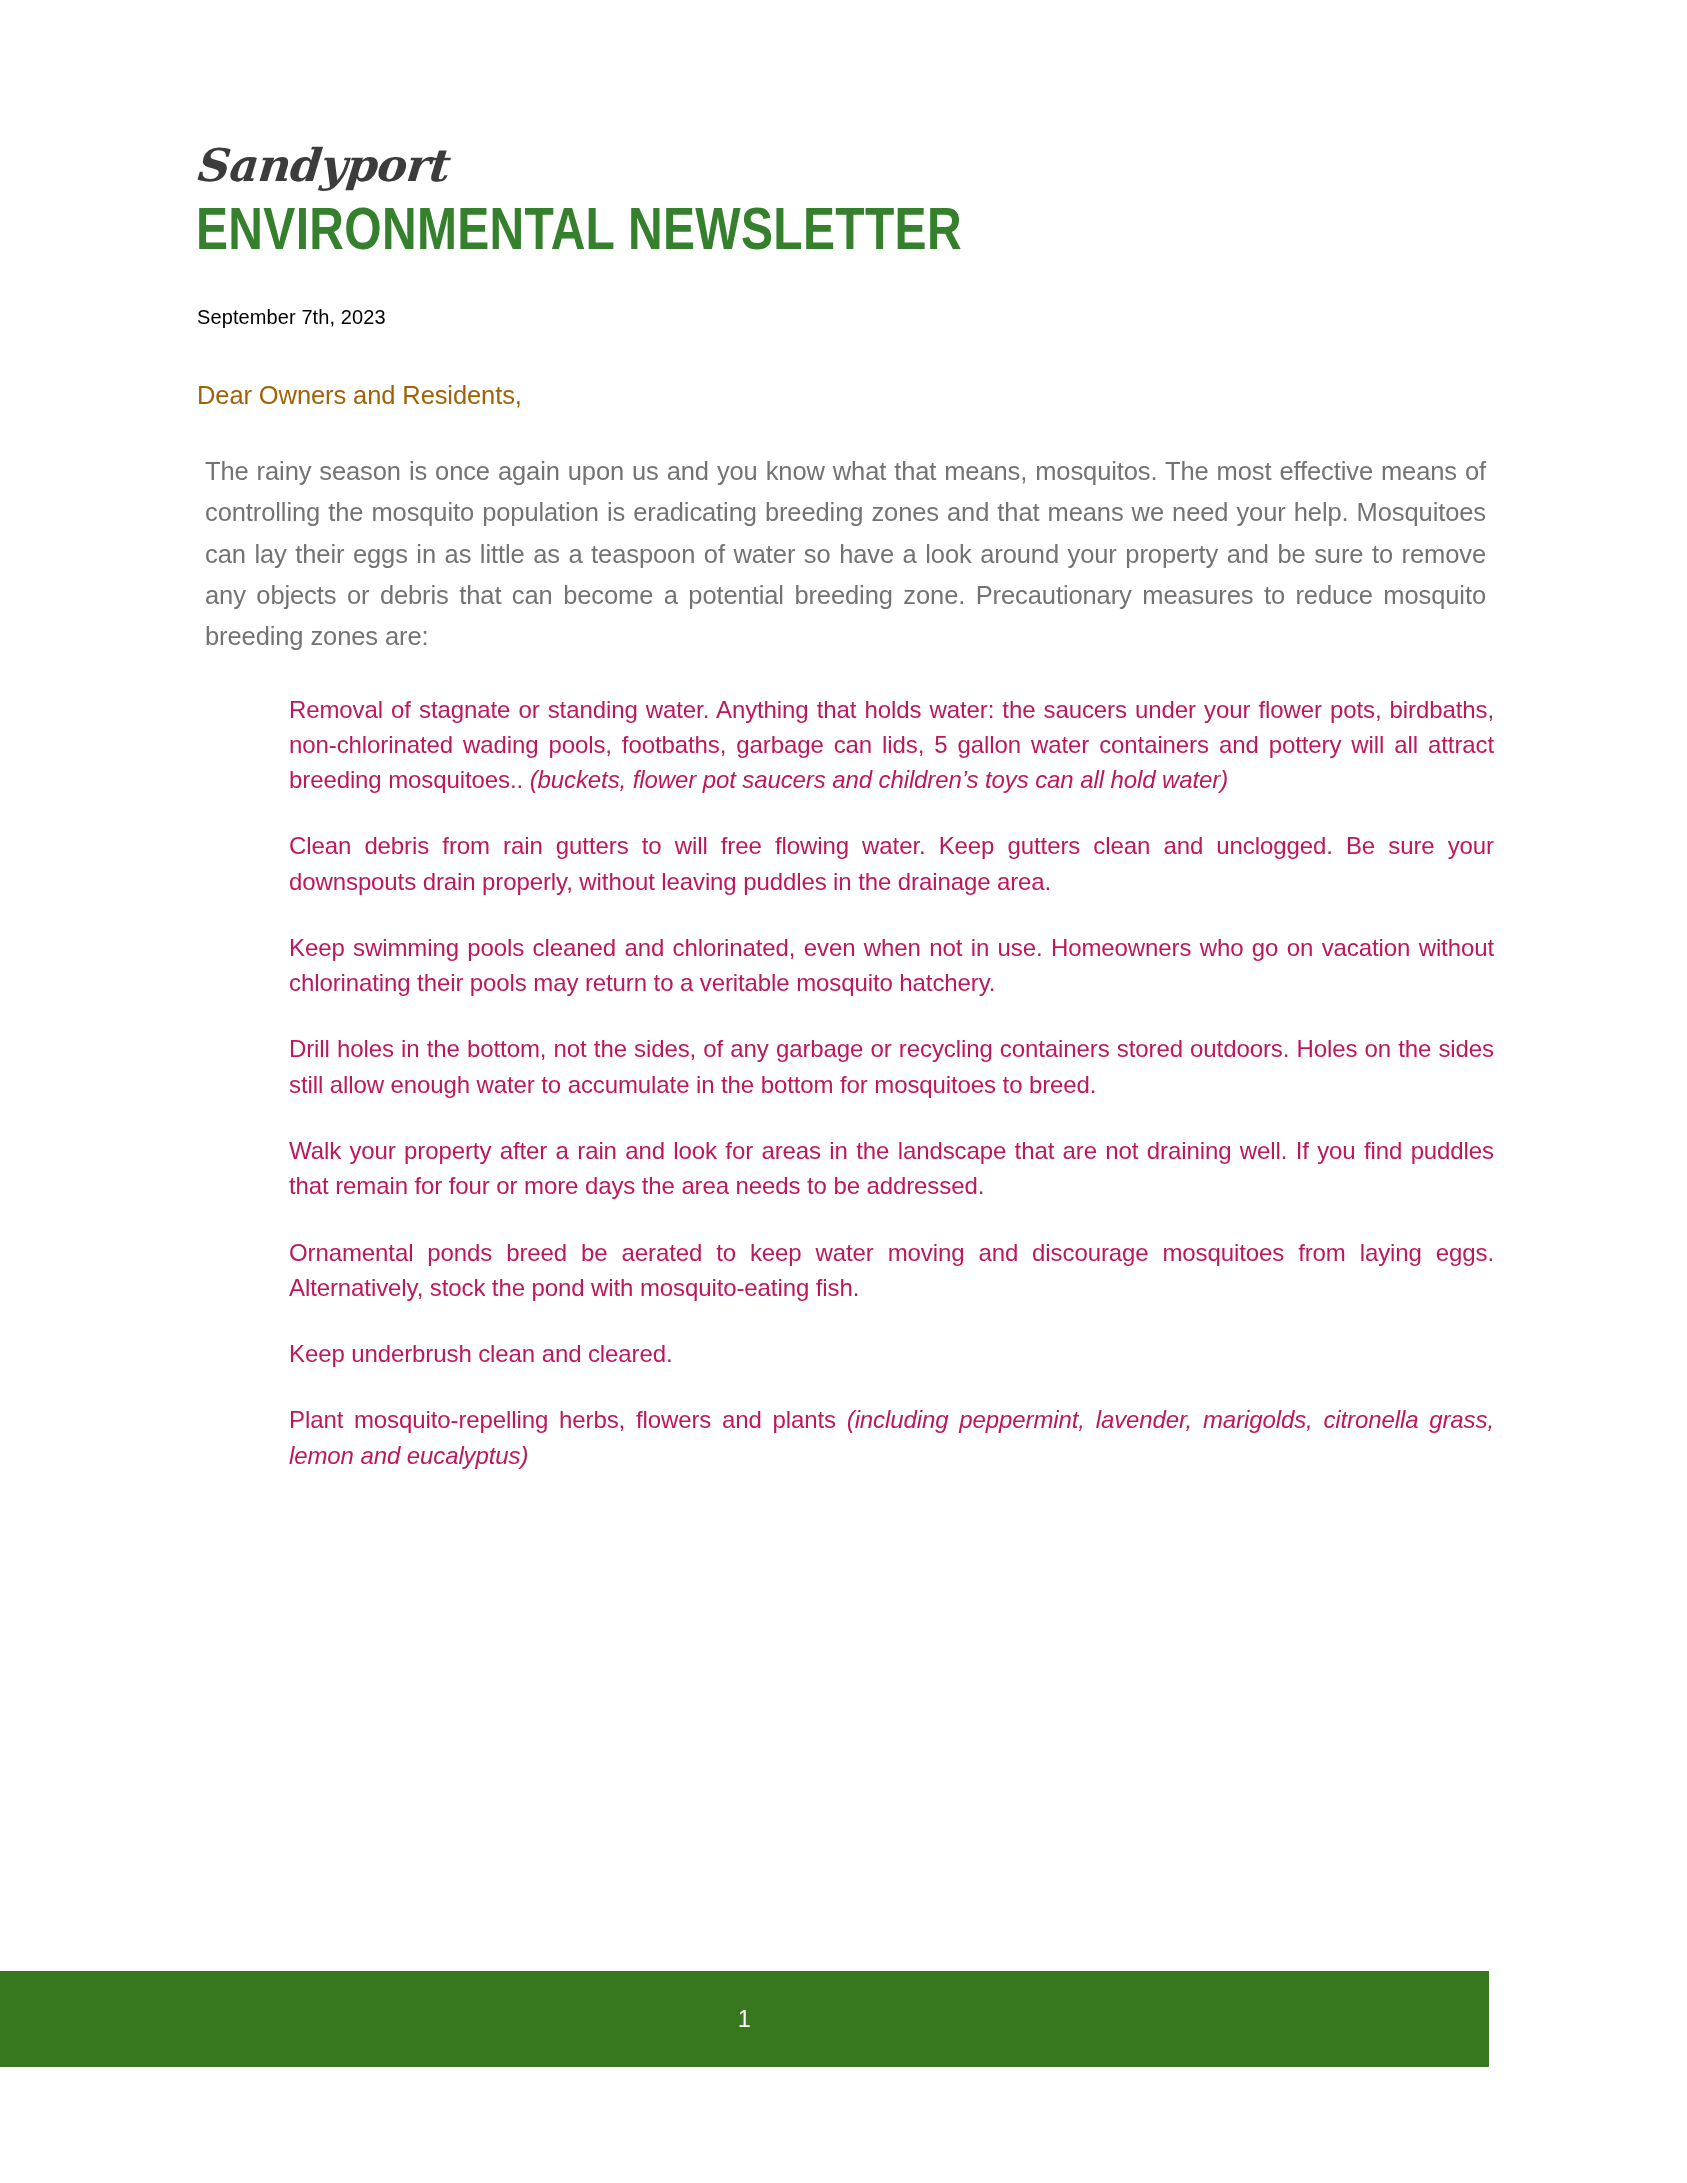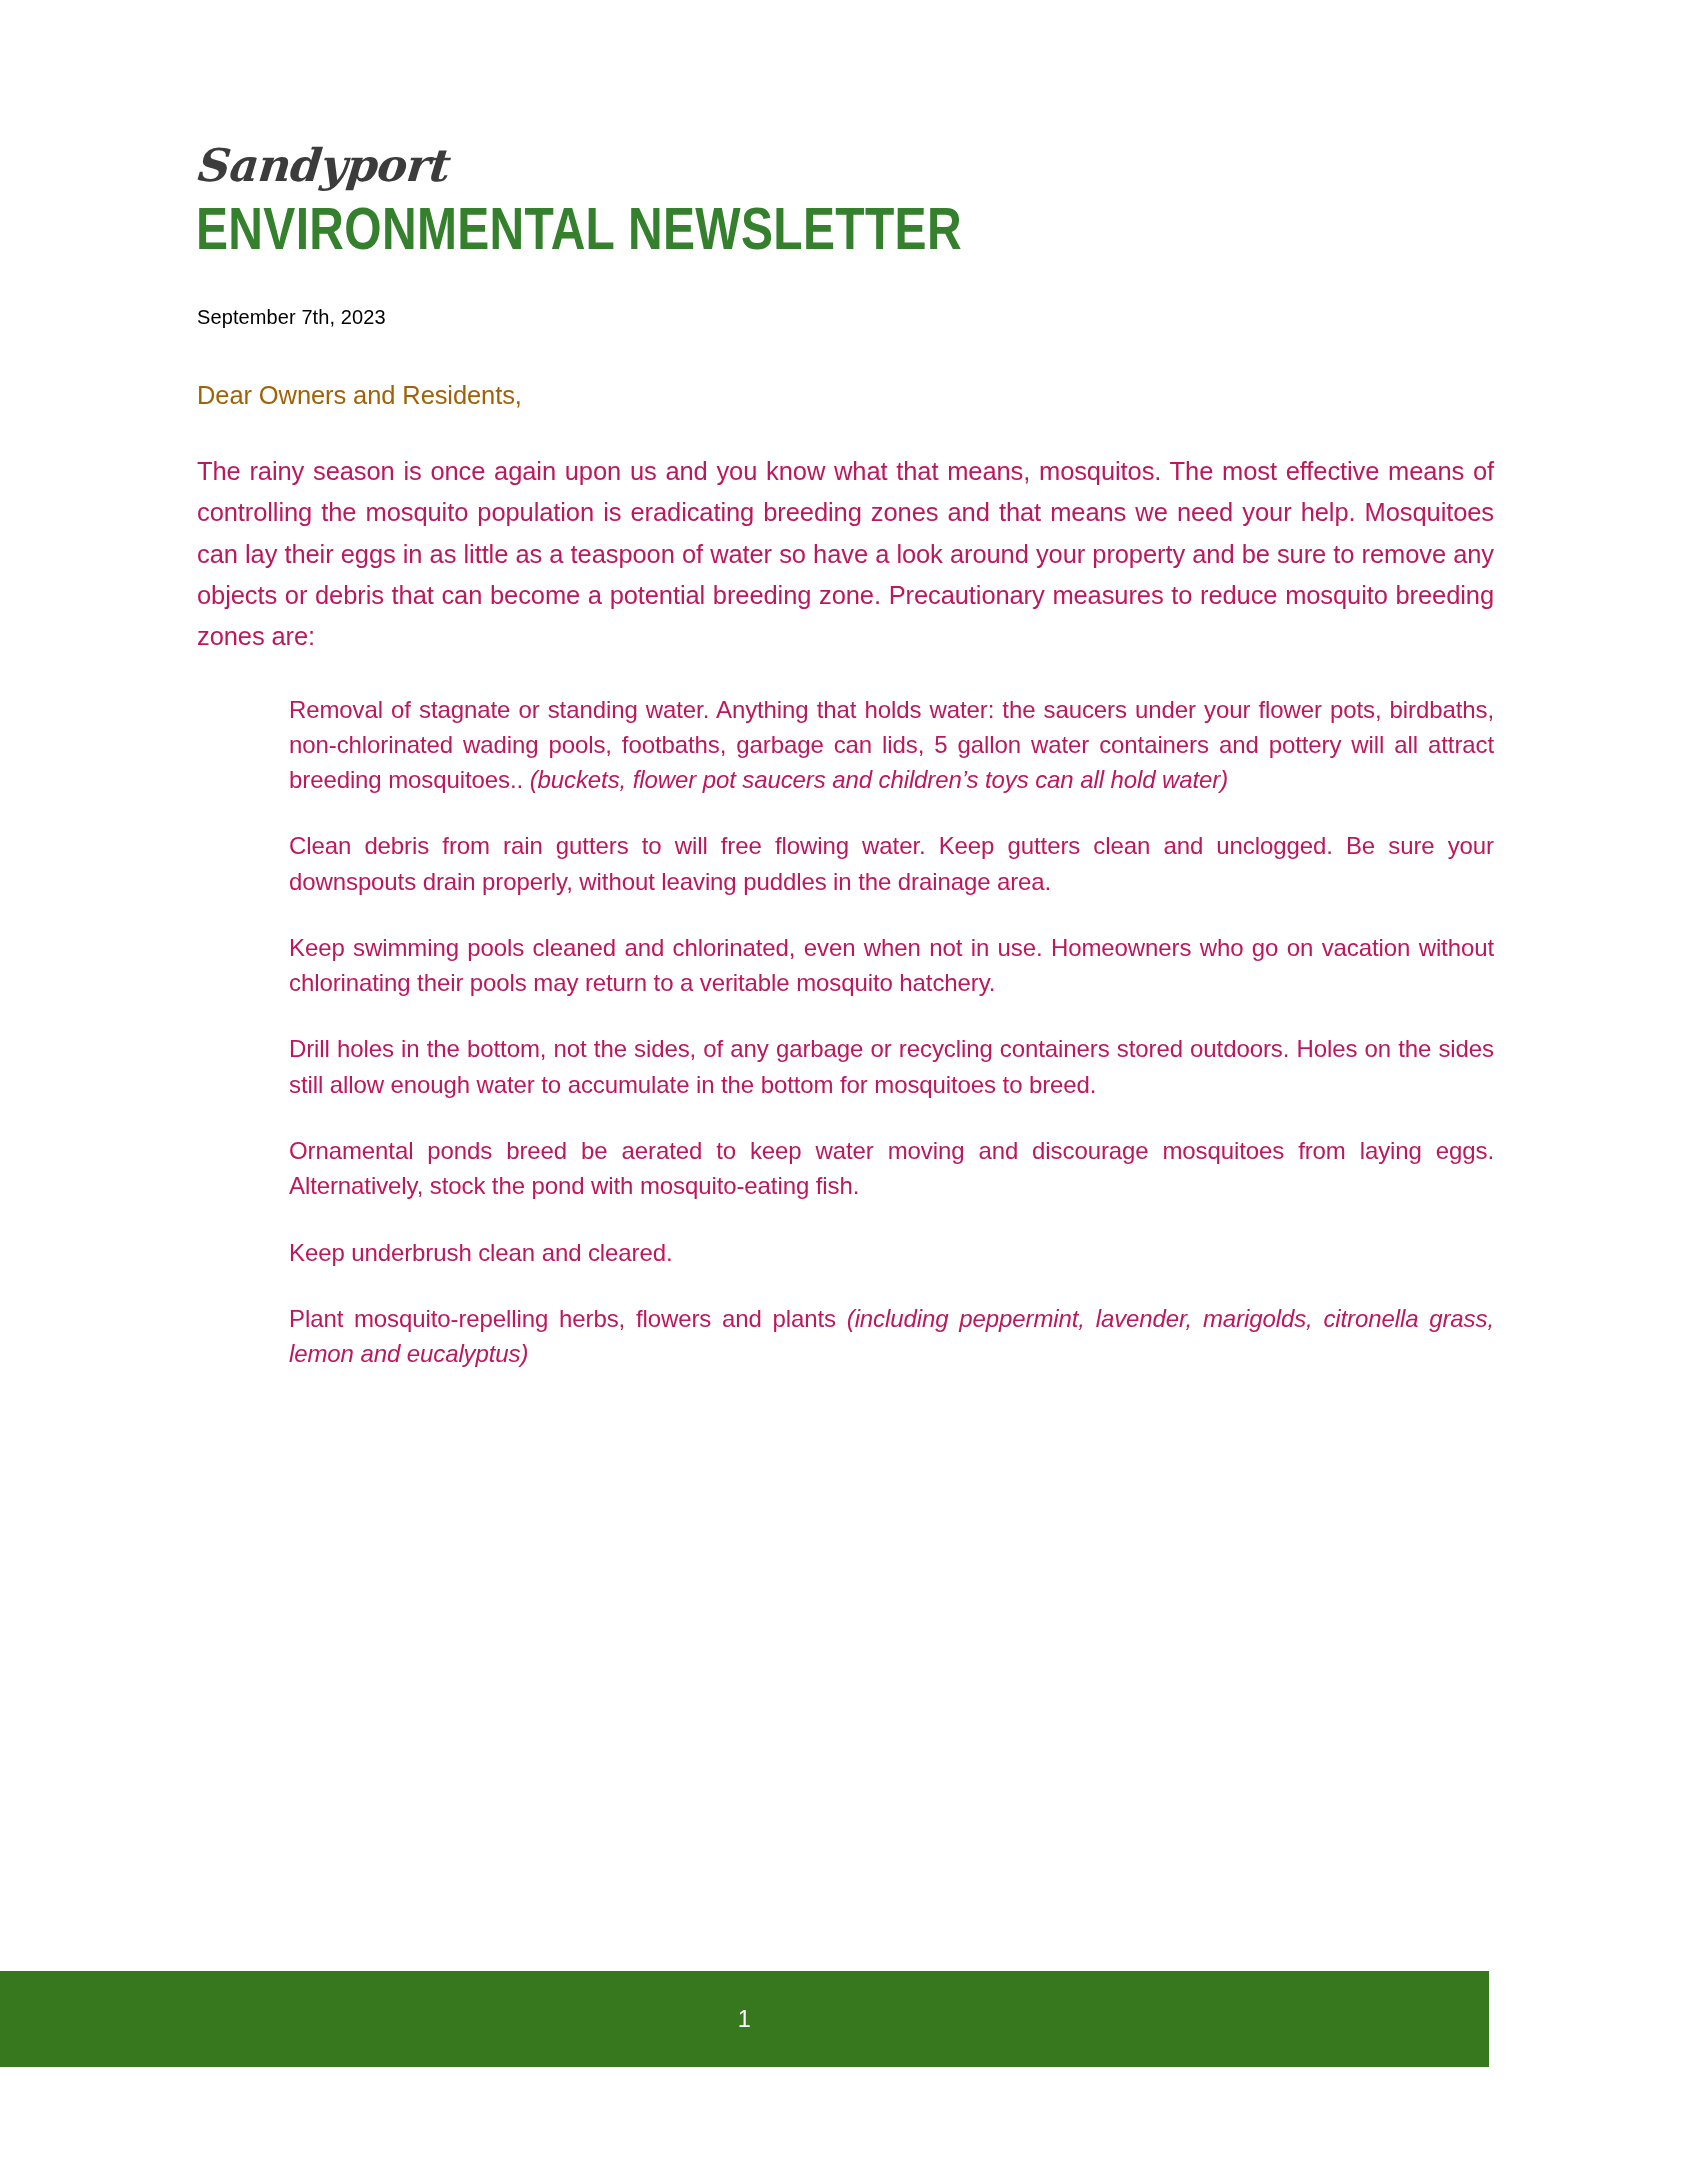--- a/index.html
+++ b/index.html
@@ -79,23 +79,23 @@
     font-size: 25.5px;
     line-height: 1.30;
     color: #a16207;
     margin: 0 0 39px 0;
     letter-spacing: -0.1px;
   }
 
   .intro {
     font-size: 25.5px;
     line-height: 1.62;
-    color: #be185d;
+    color: #737373;
     text-align: justify;
-    margin: 0;
+    margin: 8px;
     letter-spacing: -0.1px;
   }
 
   .tips {
     margin: 0;
     padding: 0;
     list-style: none;
     margin-left: 92px;
     width: 1205px;
     margin-top: 34px;
@@ -153,20 +153,21 @@
 
     <p class="salutation">Dear Owners and Residents,</p>
 
     <p class="intro">The rainy season is once again upon us and you know what that means, mosquitos.  The most effective means of controlling the mosquito population is eradicating breeding zones and that means we need your help.  Mosquitoes can lay their eggs in as little as a teaspoon of water so have a look around your property and be sure to remove any objects or debris that can become a potential breeding zone. Precautionary measures to reduce mosquito breeding zones are:</p>
 
     <ul class="tips" id="tips-list">
         <li class="tip"><span>Removal of stagnate or standing water. Anything that holds water: the saucers under your flower pots, birdbaths, non-chlorinated wading pools, footbaths, garbage can lids, 5 gallon water containers and pottery will all attract breeding mosquitoes.. </span><em>(buckets, flower pot saucers and children’s toys can all hold water)</em></li>
         <li class="tip"><span>Clean debris from rain gutters to will free flowing water.  Keep gutters clean and unclogged. Be sure your downspouts drain properly, without leaving puddles in the drainage area.</span></li>
         <li class="tip"><span>Keep swimming pools cleaned and chlorinated, even when not in use. Homeowners who go on vacation without chlorinating their pools may return to a veritable mosquito hatchery.</span></li>
         <li class="tip"><span>Drill holes in the bottom, not the sides, of any garbage or recycling containers stored outdoors. Holes on the sides still allow enough water to accumulate in the bottom for mosquitoes to breed.</span></li>
+        <li class="tip"><span>Walk your property after a rain and look for areas in the landscape that are not draining well. If you find puddles that remain for four or more days the area needs to be addressed.</span></li>
         <li class="tip"><span>Ornamental ponds breed be aerated to keep water moving and discourage mosquitoes from laying eggs. Alternatively, stock the pond with mosquito-eating fish.</span></li>
         <li class="tip"><span>Keep underbrush clean and cleared.</span></li>
         <li class="tip"><span>Plant mosquito-repelling herbs, flowers and plants </span><em>(including peppermint, lavender, marigolds, citronella grass, lemon and eucalyptus)</em></li>
       </ul>
 
   </div>
 
   <div class="footer-bar" style="background: rgb(55, 120, 31);">
     <div class="footer-page-num">1</div>
   </div>

